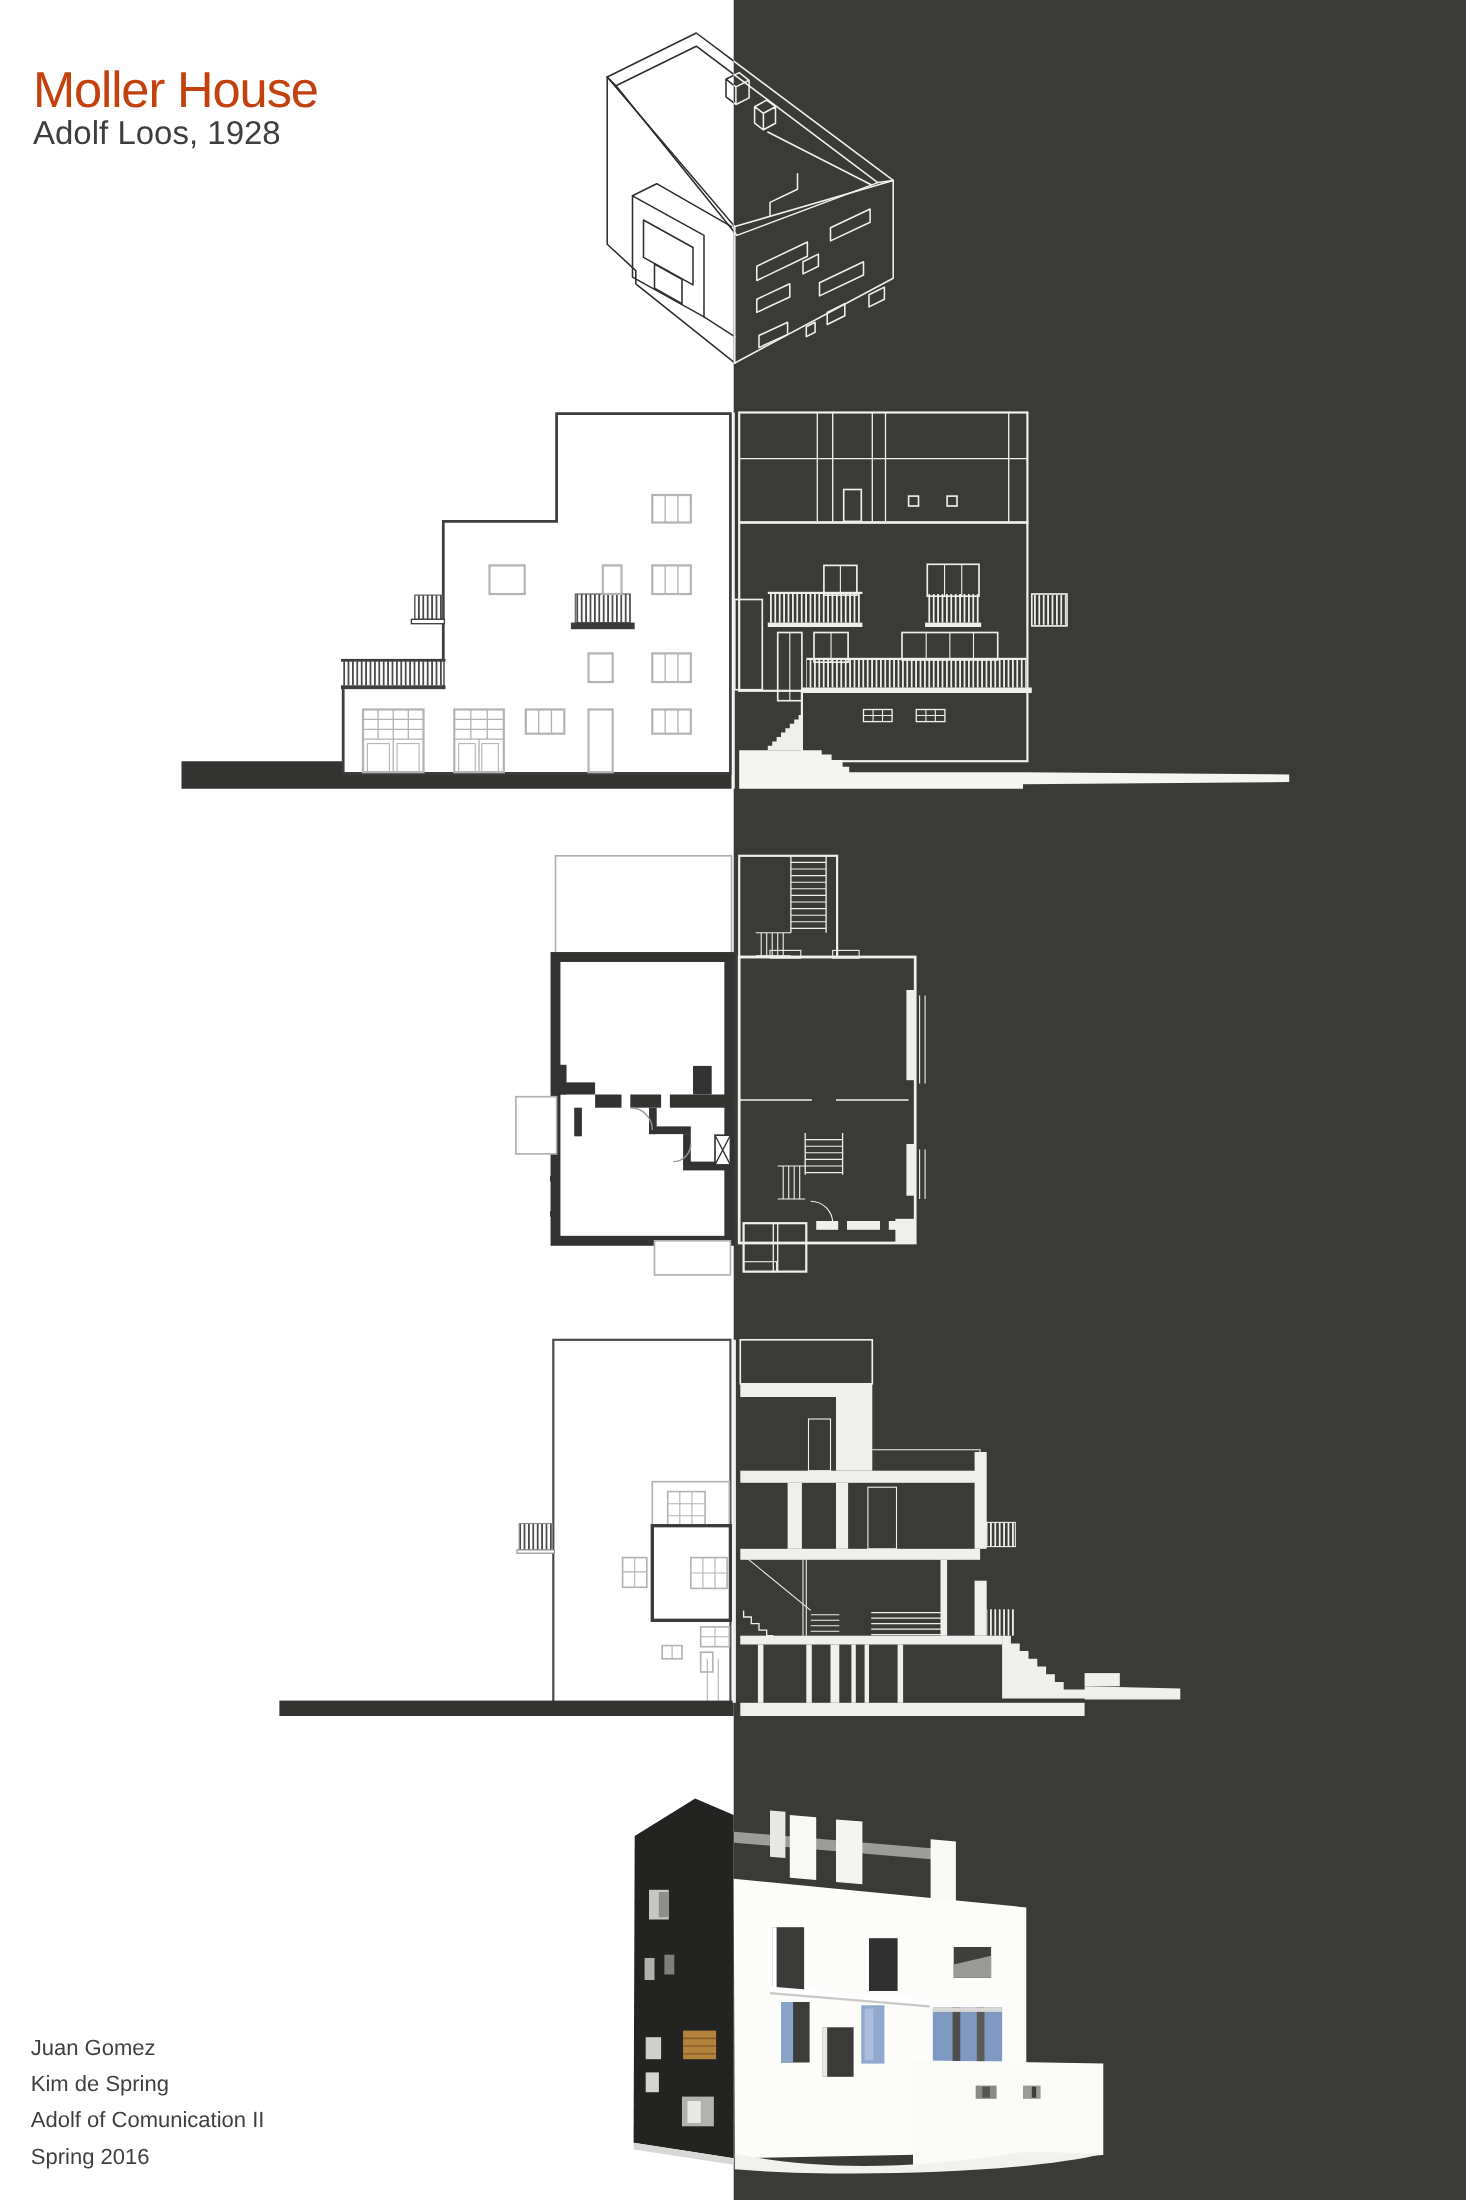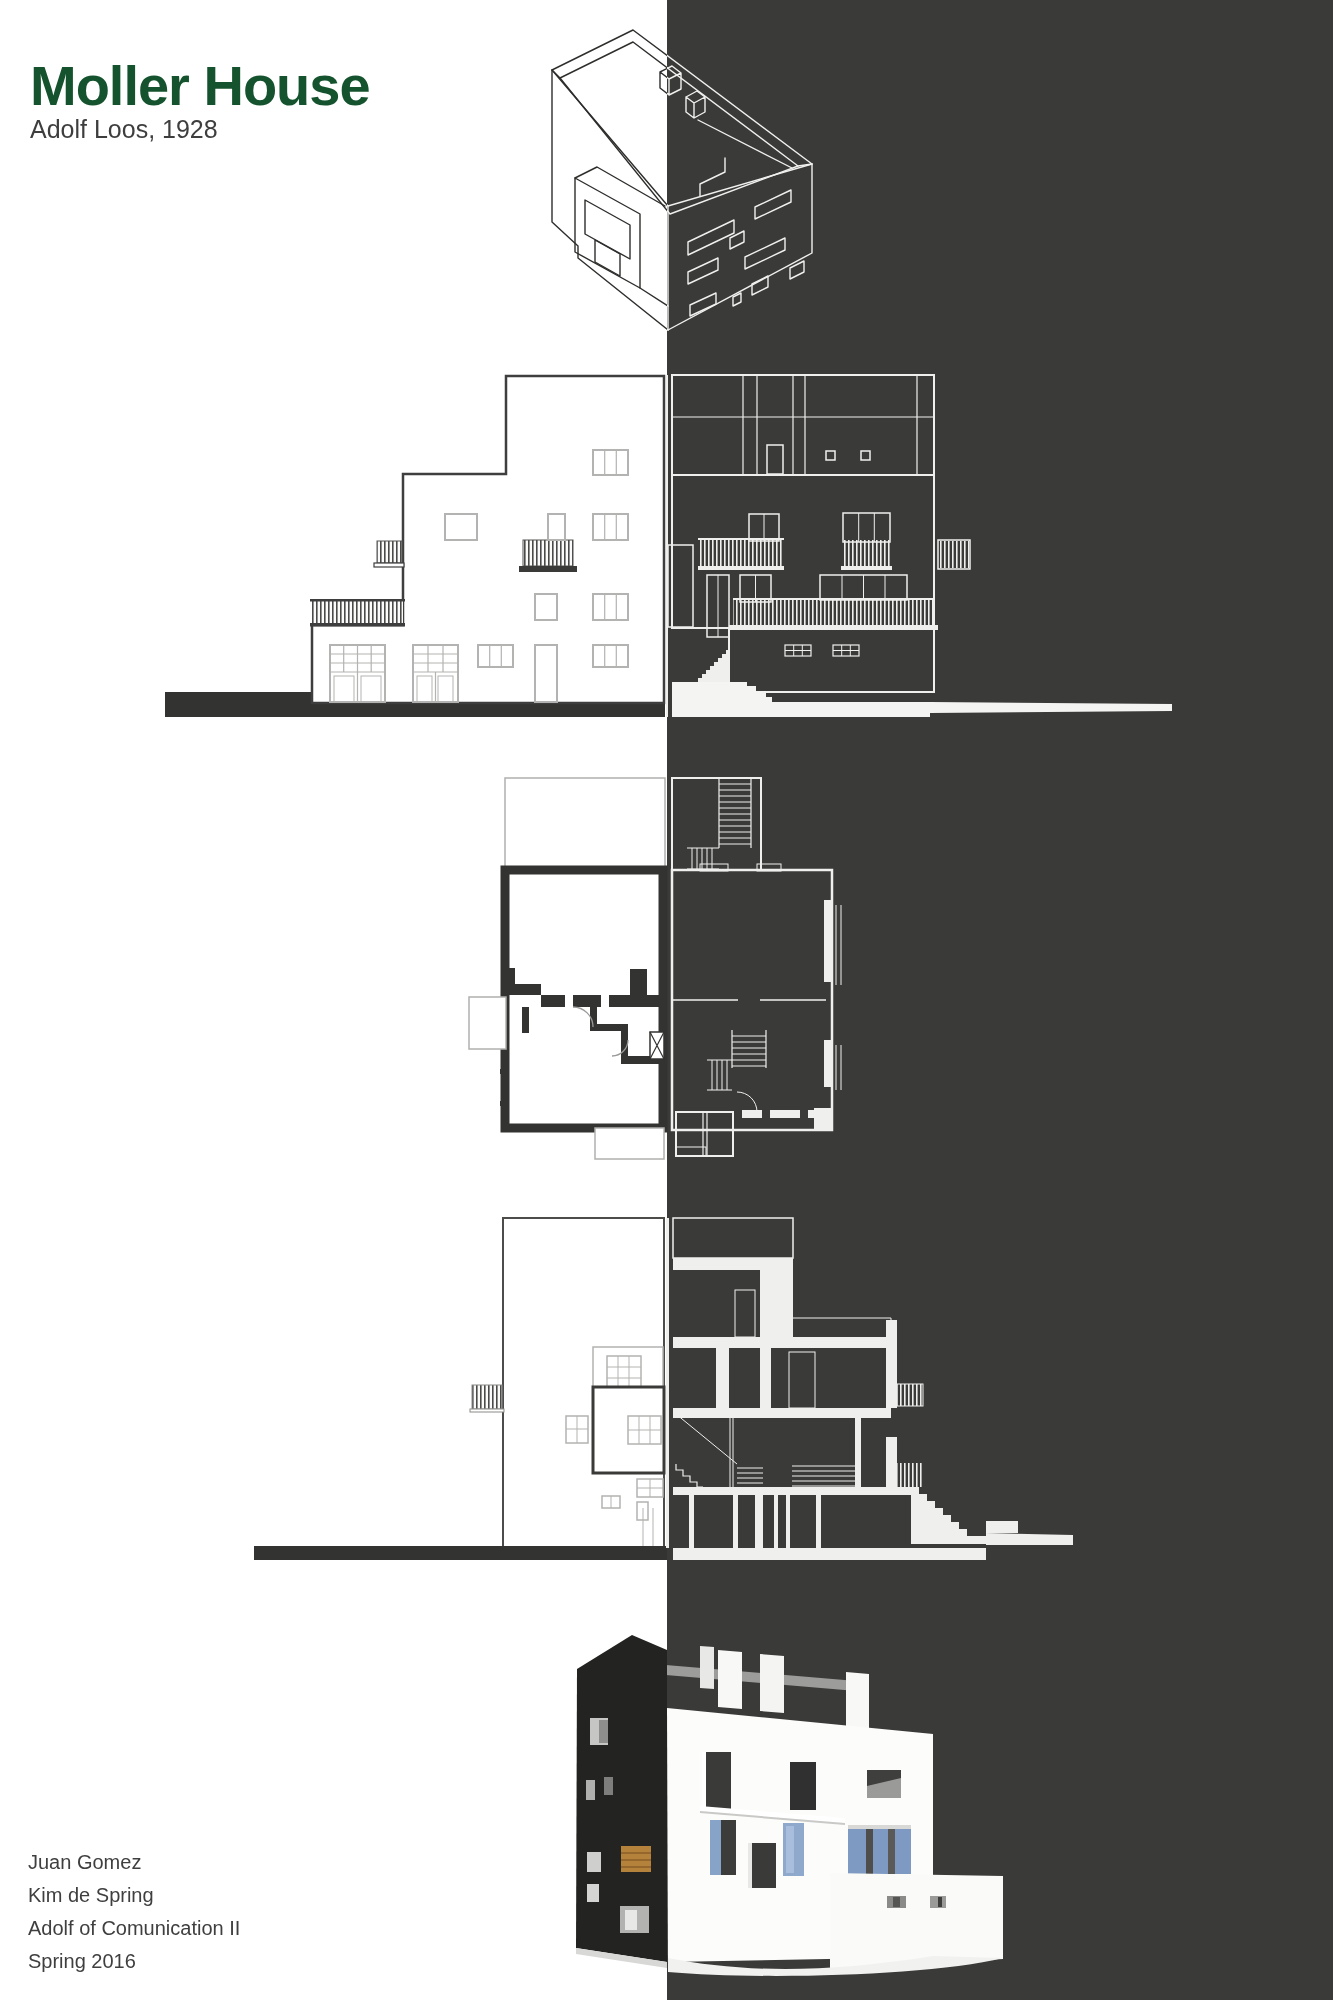--- a/index.html
+++ b/index.html
@@ -1,21 +1,21 @@
 <!DOCTYPE html>
 <html><head>
 <meta charset="utf-8">
 <style>
   html,body{margin:0;padding:0;background:#9a9a98;}
   .poster{position:relative;width:1333px;height:2000px;background:#ffffff;overflow:hidden;
           font-family:"Liberation Sans",sans-serif;}
   .dark-half{position:absolute;left:667px;top:0;width:666px;height:2000px;background:#3a3a38;}
   .poster-header{position:absolute;left:30px;top:58px;}
-  .poster-title{margin:0;font-size:56px;font-weight:700;letter-spacing:-1px;line-height:1.0;color:#14532d;}
-  .poster-subtitle{font-size:25px;color:#3e3e3e;margin-top:1px;letter-spacing:0;}
+  .poster-title{margin:0;font-size:46px;font-weight:400;letter-spacing:-1px;line-height:1.0;color:#c2410c;}
+  .poster-subtitle{font-size:30px;color:#3e3e3e;margin-top:1px;letter-spacing:0;}
   .fig{position:absolute;}
   .poster-credits{position:absolute;left:28px;top:1846px;font-size:20px;line-height:33px;color:#3f3f3f;}
 </style>
 </head>
 <body>
 
 <div class="poster">
   <div class="dark-half"></div>
 
   <header class="poster-header">

